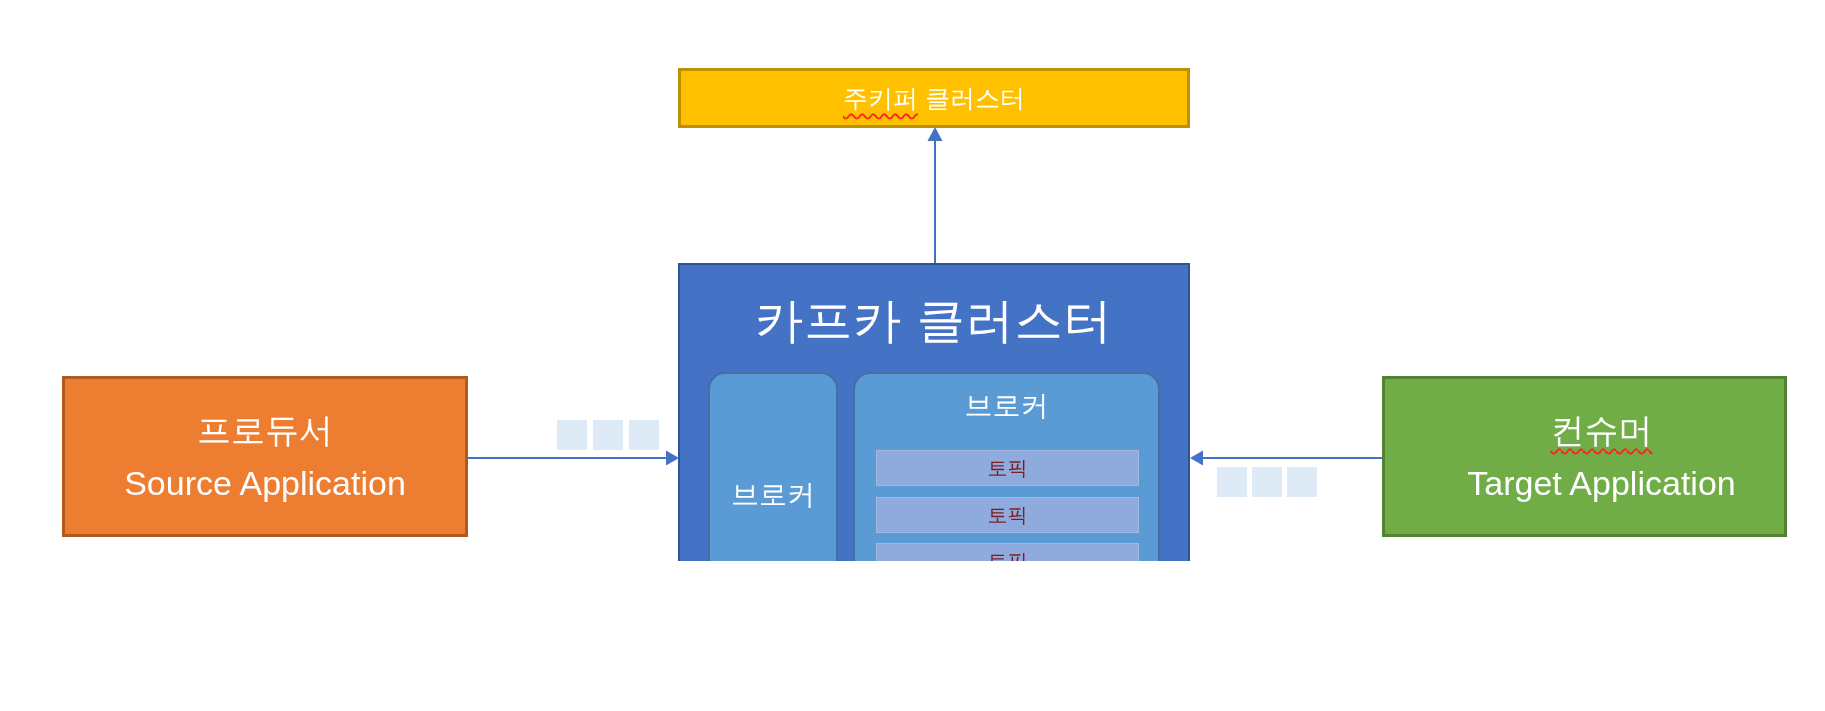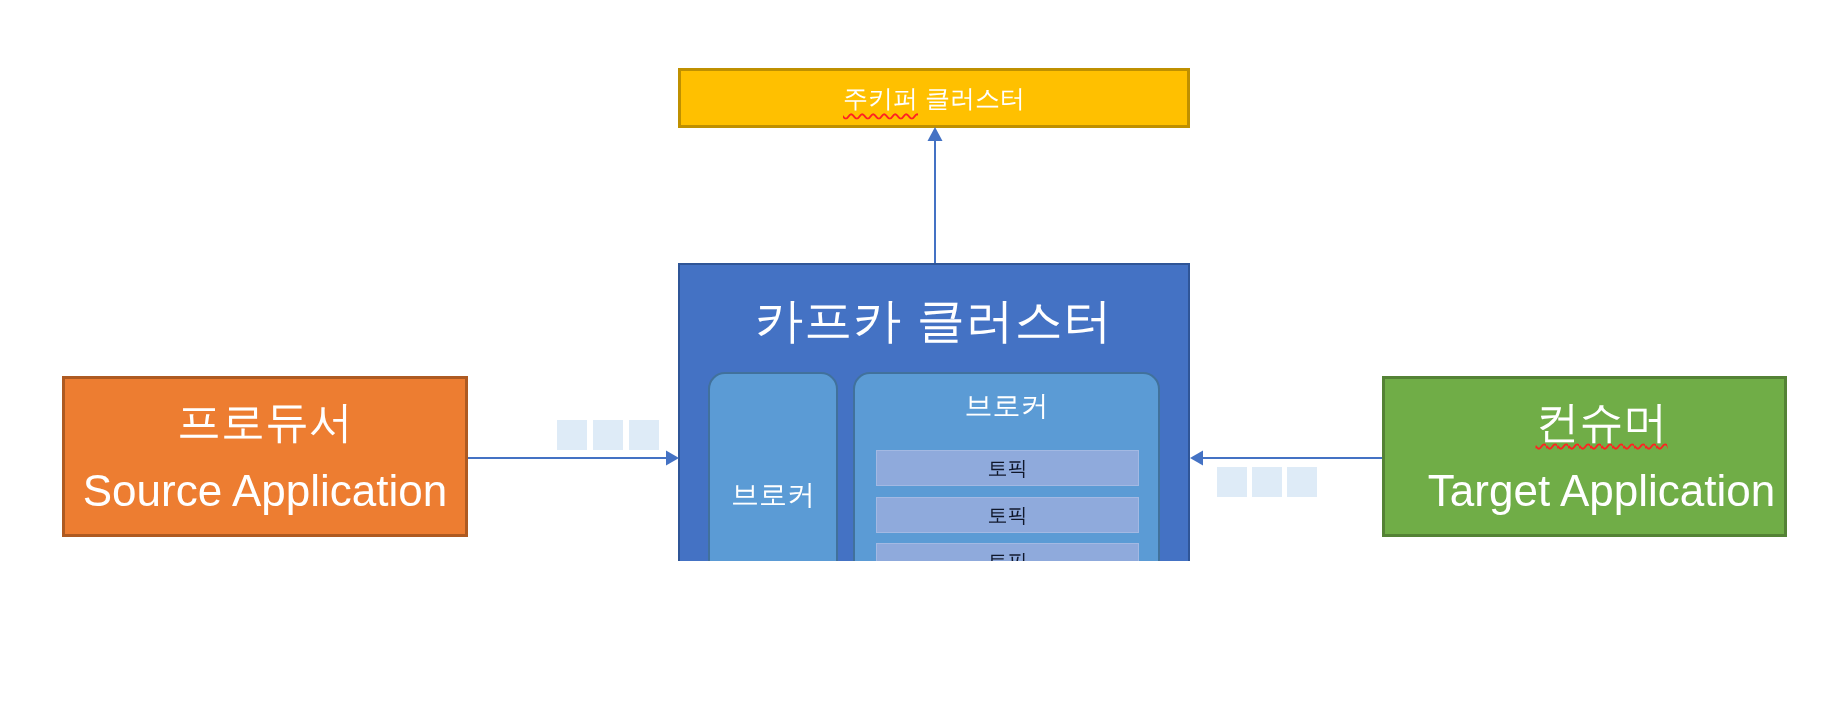--- a/index.html
+++ b/index.html
@@ -39,39 +39,39 @@
     display: flex; align-items: center; justify-content: center;
     font-size: 28px;
   }
   .broker-right { left: 173px; top: 107px; width: 307px; height: 248px; }
   .broker-right-title { text-align: center; margin-top: 13px; font-size: 28px; }
   .topic {
     position: absolute; left: 21px; width: 263px; height: 36px;
     box-sizing: border-box;
     background: #8FAADC; border: 1px solid #A3B9E3;
     display: flex; align-items: center; justify-content: center;
-    font-size: 20px; color: #0f172a;
+    font-size: 20px; color: #7f1d1d;
   }
   .topic-1 { top: 76px; }
   .topic-2 { top: 123px; }
   .topic-3 { top: 169px; }
 
   
   .producer {
     left: 62px; top: 376px; width: 406px; height: 161px;
     background: #ED7D31; border: 3px solid #AE5A21;
   }
   .consumer {
     left: 1382px; top: 376px; width: 405px; height: 161px;
     background: #70AD47; border: 3px solid #548235; padding-left: 34px;
   }
   .app-box {
     display: flex; flex-direction: column;
     align-items: center; justify-content: center;
-    font-size: 44px; line-height: 1.55; text-align: center;
+    font-size: 34px; line-height: 1.55; text-align: center;
   }
 
   
   .squiggle {
     text-decoration-line: underline;
     text-decoration-style: wavy;
     text-decoration-color: #FF2222;
     text-decoration-thickness: 1.5px;
     text-underline-offset: 6px;
     text-decoration-skip-ink: none;

